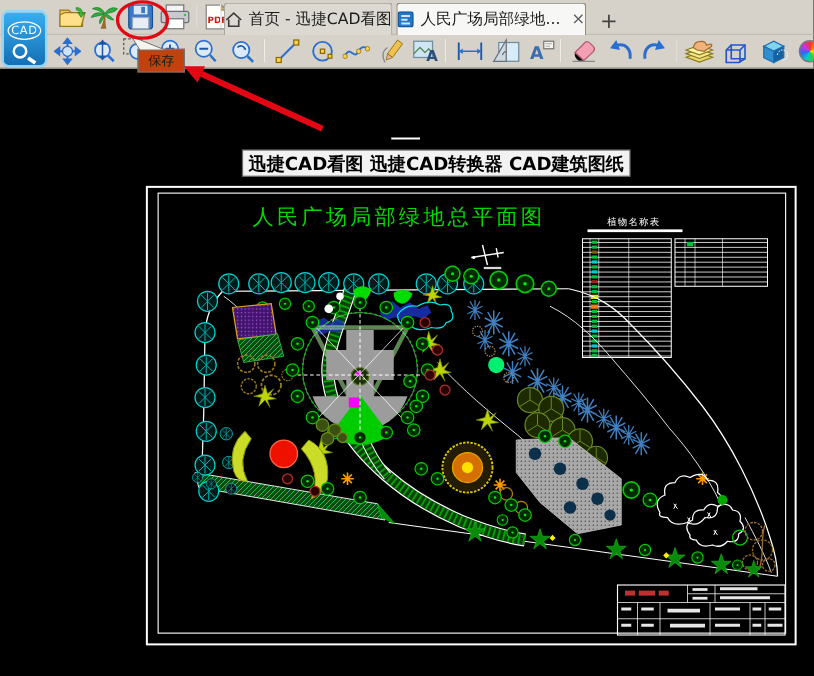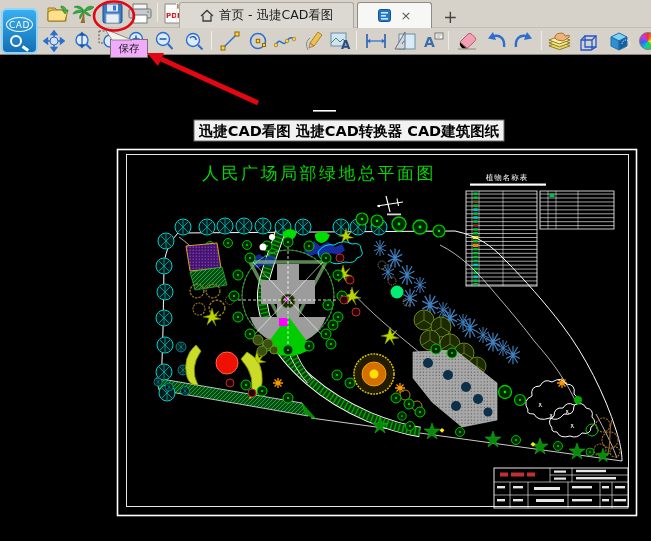--- a/index.html
+++ b/index.html
@@ -10,27 +10,27 @@
   .tb{position:absolute;width:25px;height:23px;display:flex;align-items:center;justify-content:center}
   .row1 .tb{top:2px}.row2 .tb{top:1px}
   .vsep{position:absolute;top:3px;width:1px;height:19px;background:#a8a49b;border-right:1px solid #efede8}
   .logo{position:absolute;left:1px;top:8px;width:37px;height:46px;z-index:8;border-radius:6px;
         background:linear-gradient(#38aef0,#146fb4);border:2px solid #90d6fa;color:#fff}
   .logo .oval{position:absolute;left:3px;top:7px;width:27px;height:15px;border:1px solid #fff;border-radius:50%;
         display:flex;align-items:center;justify-content:center;font-size:9px;font-weight:normal;letter-spacing:.5px}
   .logo .lens{position:absolute;left:7px;bottom:5px;width:12px;height:12px;border:2px solid #fff;border-radius:50%}
   .logo .handle{position:absolute;left:19px;bottom:3px;width:7px;height:2.5px;background:#fff;transform:rotate(35deg)}
   .tabstrip{position:absolute;left:179px;top:1px;height:27px;display:flex;align-items:flex-end;gap:3px;z-index:6}
-  .tab{height:26px;display:flex;align-items:center;gap:5px;padding:0 20px;font-size:12.5px;color:#1c1c1c;
+  .tab{height:26px;display:flex;align-items:center;gap:5px;padding:0 0;font-size:12.5px;color:#1c1c1c;
        background:#dcd9d2;border:1px solid #aba79f;border-bottom:none;border-radius:3px 3px 0 0;white-space:nowrap}
   .tab.active{background:#f7f7f5;border-color:#8f8b84}
   .tab .close{margin-left:4px;color:#5a5a5a;font-size:13px;line-height:1;cursor:default}
   .newtab{width:26px;height:23px;margin-left:2px;display:flex;align-items:center;justify-content:center;
           font-size:17px;color:#444}
-  .tooltip{position:absolute;left:110px;top:39px;width:38px;height:19px;background:#f0abfc;border:1px solid #76736c;
+  .tooltip{position:absolute;left:110px;top:39px;width:38px;height:19px;background:#c2410c;border:1px solid #76736c;
            display:flex;align-items:center;justify-content:center;font-size:10.5px;color:#1a1a1a;z-index:50}
   .wheel{width:18px;height:18px;border-radius:50%;border:1px solid #777;
          background:conic-gradient(#e33,#f90,#fe0,#3c3,#0cc,#36e,#c3e,#e33)}
   svg{display:block}
   #plan{position:absolute;left:0;top:55px;z-index:1}
   #annot{position:absolute;left:0;top:0;z-index:60;pointer-events:none}
 </style>
 </head>
 <body>
 
@@ -81,20 +81,21 @@
         </svg>
       <span>首页 - 迅捷CAD看图</span>
     </div>
     <div class="tab active">
       <svg width="13" height="13" viewBox="0 0 13 13">
           <rect x="0.5" y="0.5" width="12" height="12" rx="2" fill="#2578c8" stroke="#13508e"></rect>
           <rect x="3" y="3" width="7" height="1.6" fill="#cfe6fa"></rect>
           <rect x="3" y="6" width="5" height="1.6" fill="#cfe6fa"></rect>
           <rect x="3" y="9" width="7" height="1.6" fill="#cfe6fa"></rect>
         </svg>
+      <span>人民广场局部绿地...</span>
       <span class="close">×</span>
     </div>
     <div class="newtab">+</div>
   </div>
 </div>
 
 <div class="row2">
   <div class="tb" style="left:41px">
     <svg width="22" height="22" viewBox="0 0 22 22">
         <g stroke="#2a6fd0" stroke-width="1.6" fill="#2a6fd0">

